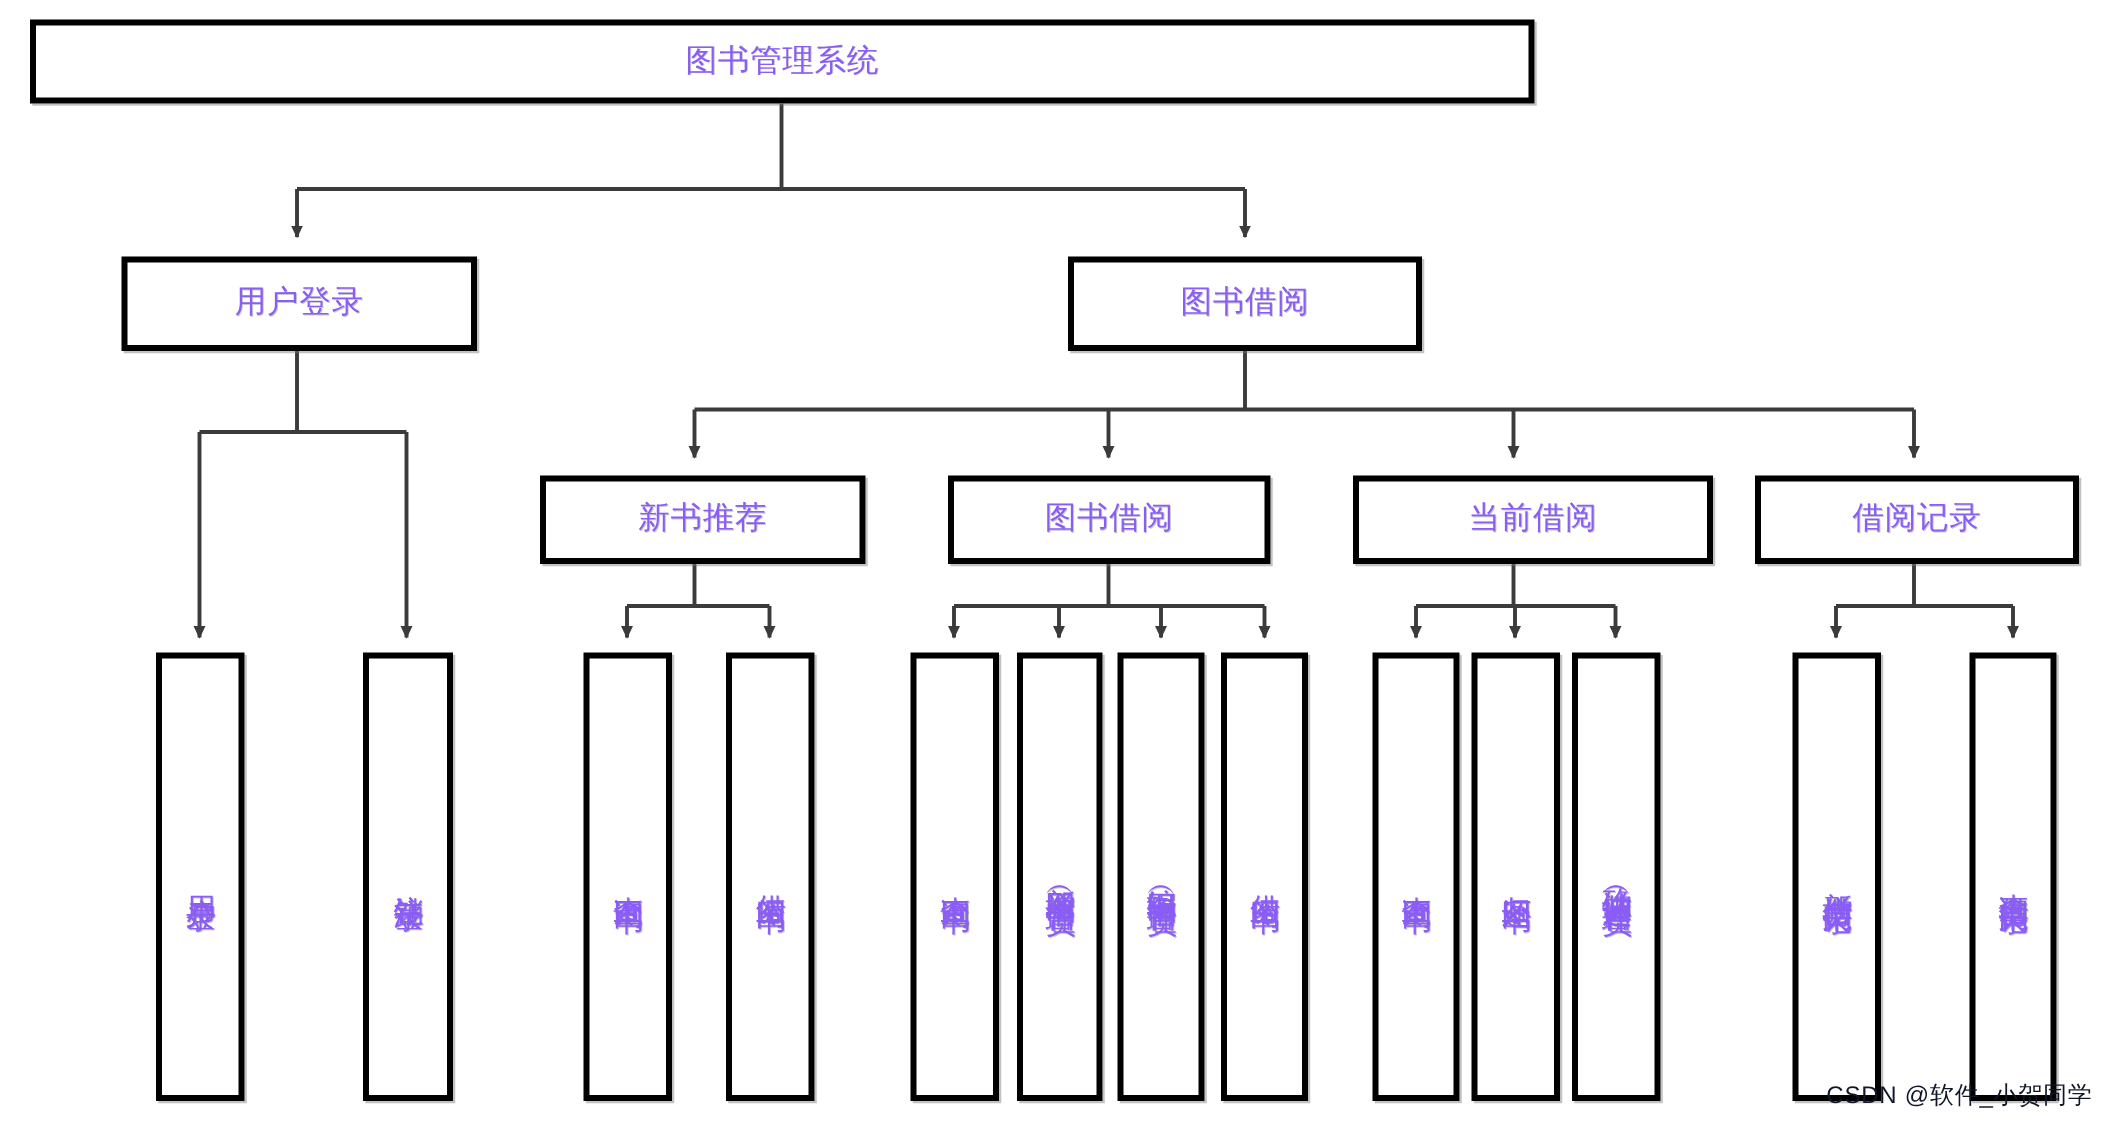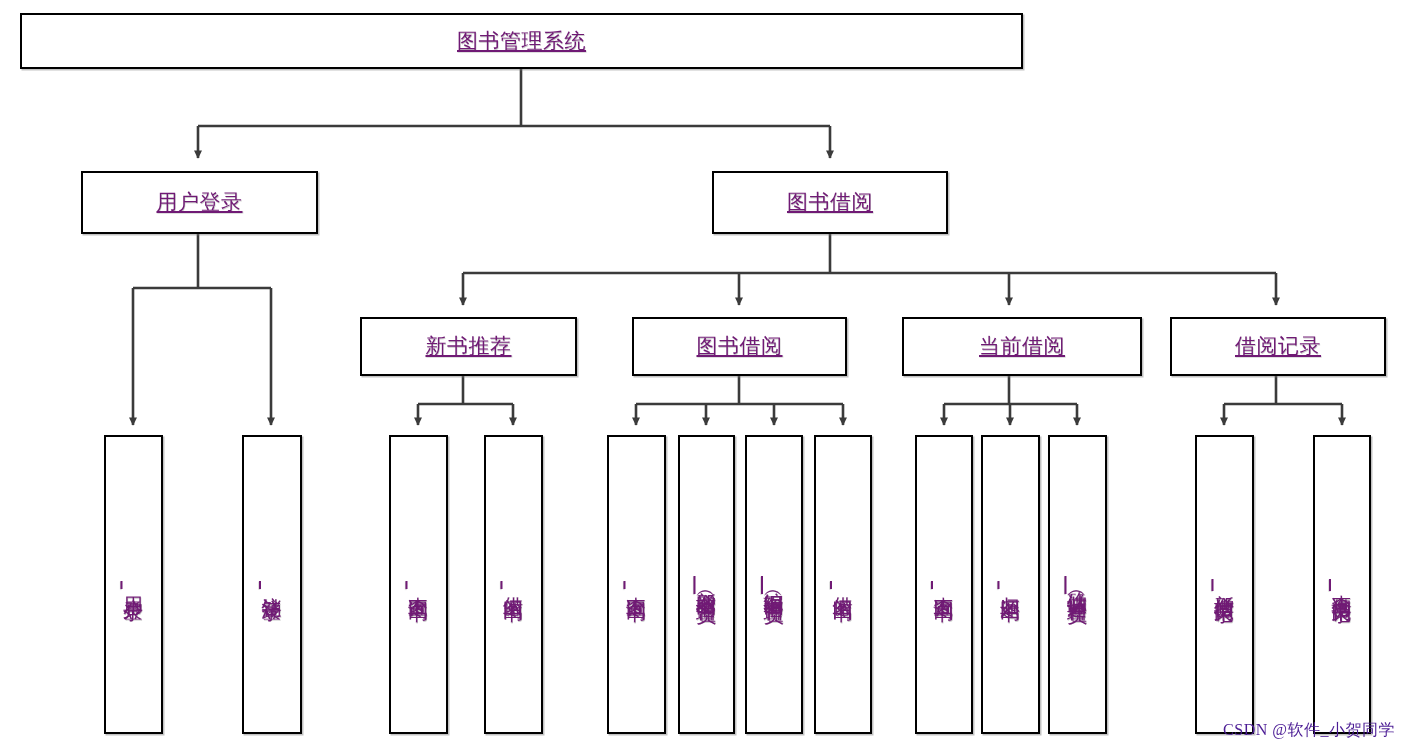--- a/index.html
+++ b/index.html
@@ -4,27 +4,26 @@
 <style>
   html,body{margin:0;padding:0;}
   body{
     width:1405px;height:747px;background:#ffffff;
     font-family:"Liberation Sans","DejaVu Sans",sans-serif;
     position:relative;overflow:hidden;
   }
   #canvas{position:absolute;left:0;top:0;width:1405px;height:747px;}
   .node{
     position:absolute;
-    border:2px solid #000000;
+    border:4px solid #000000;
     background:#ffffff;
     box-sizing:border-box;
     display:flex;align-items:center;justify-content:center;
-    color:#701a75;
+    color:#8b5cf6;
     box-shadow:1.5px 1.5px 0 rgba(120,120,120,0.45);
-    text-decoration:underline;
   }
   .node .lbl{
     font-size:21px;
     line-height:1.15;
     letter-spacing:0.5px;
     white-space:nowrap;
     text-shadow:0.6px 0.6px 0 rgba(150,150,150,0.5);
   }
   .node.vertical{align-items:center;justify-content:center;}
   .node.vertical .lbl{
@@ -32,22 +31,22 @@
     text-orientation:upright;
     font-size:20px;
     line-height:1.30;
     letter-spacing:2px;
     white-space:normal;
     max-height:100%;
   }
   svg#wires{position:absolute;left:0;top:0;width:1405px;height:747px;pointer-events:none;}
   #watermark{
     position:absolute;right:10px;bottom:6px;
-    font-size:16px;color:#4c1d95;
-    letter-spacing:0.5px;white-space:nowrap;font-family:Liberation Serif, serif;
+    font-size:16px;color:#0f172a;
+    letter-spacing:0.5px;white-space:nowrap;
   }
 </style>
 </head>
 <body>
 
 <div id="canvas">
 
   <svg id="wires" viewBox="0 0 1405 747" xmlns="http://www.w3.org/2000/svg">
     <defs>
       <marker id="ah" markerWidth="9" markerHeight="9" refX="4.5" refY="7.6" orient="0" markerUnits="userSpaceOnUse">

